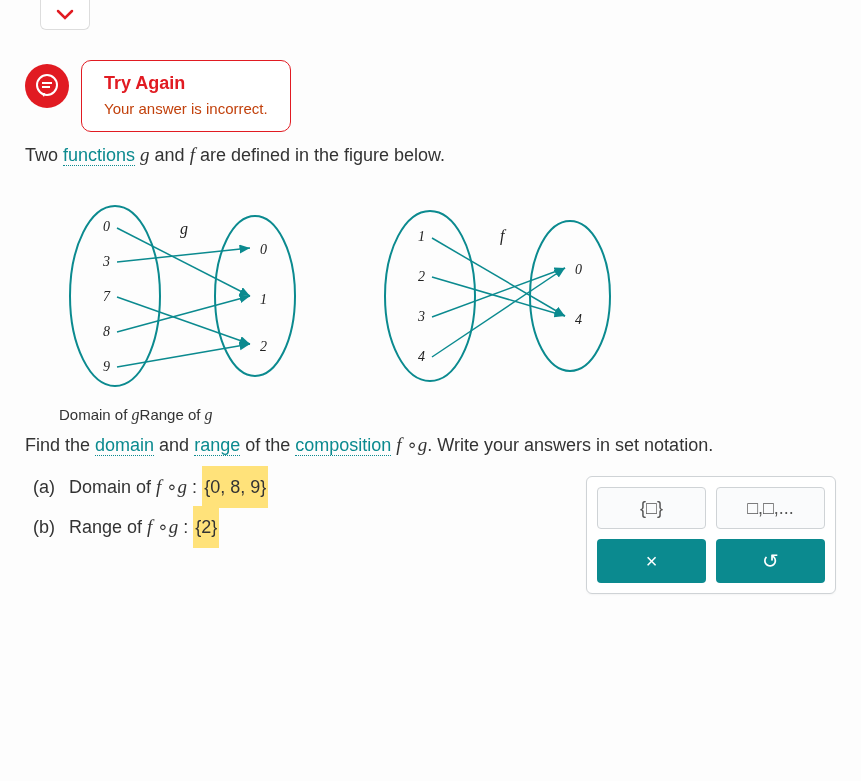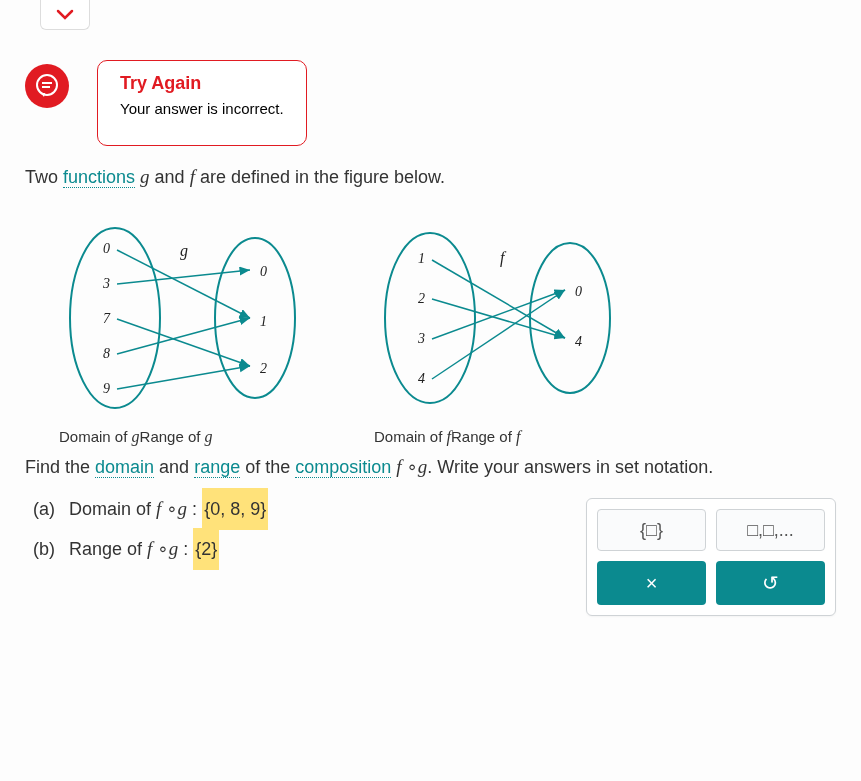--- a/index.html
+++ b/index.html
@@ -43,36 +43,35 @@
     background: #e11b22;
     display: flex;
     align-items: center;
     justify-content: center;
     flex: none;
     margin-top: 4px;
   }
   .feedback-box {
     border: 1.5px solid #e11b22;
     border-radius: 10px;
-    padding: 12px 22px 28px 22px;
+    padding: 12px 22px 14px 22px;
     background: #fff;
-    margin-left: 16px;
   }
   .feedback-title {
     color: #e11b22;
     font-weight: 600;
     font-size: 18px;
     margin-bottom: 6px;
   }
   .feedback-sub {
-    color: #000000;
+    color: #c2410c;
     font-size: 15px;
   }
   .problem {
-    margin-top: 20px;
+    margin-top: 12px;
     font-size: 18px;
     color: #333;
   }
   .link {
     color: #0b8a8f;
     border-bottom: 1.5px dotted #0b8a8f;
     cursor: pointer;
   }
   .it { font-style: italic; font-family: 'Times New Roman', serif; font-size: 19px;}
   .diagrams {
@@ -232,24 +231,20 @@
         <text class="pt" x="48" y="165">4</text>
 
         <text class="pt" x="205" y="78">0</text>
         <text class="pt" x="205" y="128">4</text>
 
         <line class="arrow" x1="62" y1="42" x2="195" y2="120" marker-end="url(#ah2)"></line>
         <line class="arrow" x1="62" y1="81" x2="195" y2="120" marker-end="url(#ah2)"></line>
         <line class="arrow" x1="62" y1="121" x2="195" y2="72" marker-end="url(#ah2)"></line>
         <line class="arrow" x1="62" y1="161" x2="195" y2="72" marker-end="url(#ah2)"></line>
       </svg>
-      <div class="caption-row">
-        <span><span>Domain of </span><span class="it">f</span></span>
-        <span><span>Range of </span><span class="it">f</span></span>
-      </div>
     </div>
   </div>
 
   <div class="prompt2">
     <span>Find the </span><span class="link">domain</span><span> and </span><span class="link">range</span><span> of the </span><span class="link">composition</span><span> </span><span class="it">f</span><span> ∘</span><span class="it">g</span><span>. Write your answers in set notation.</span>
   </div>
 
   <div class="answers">
     <div class="answers-left">
       <div class="answer-line">

